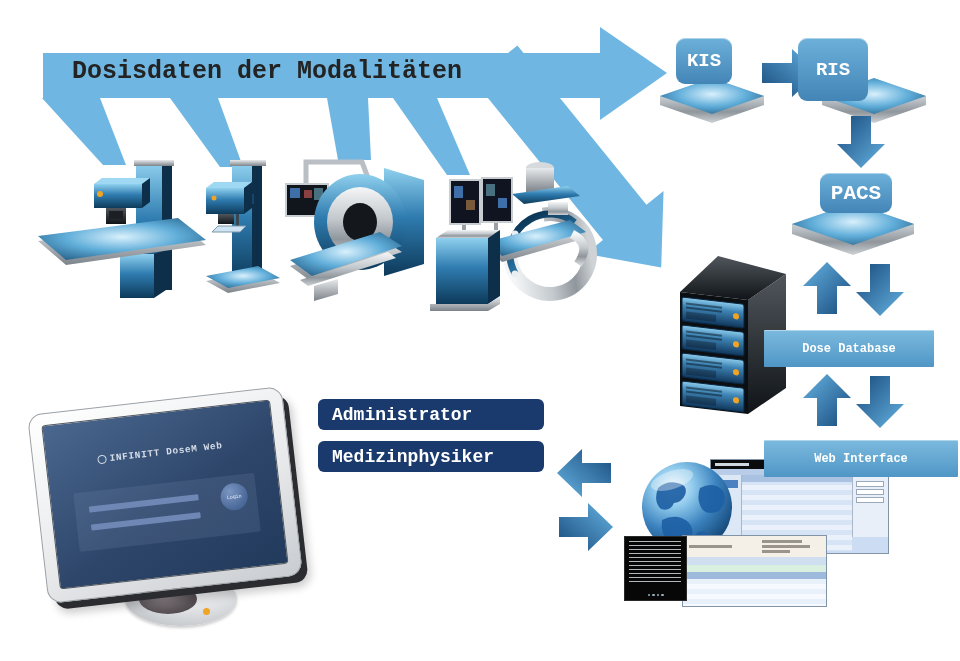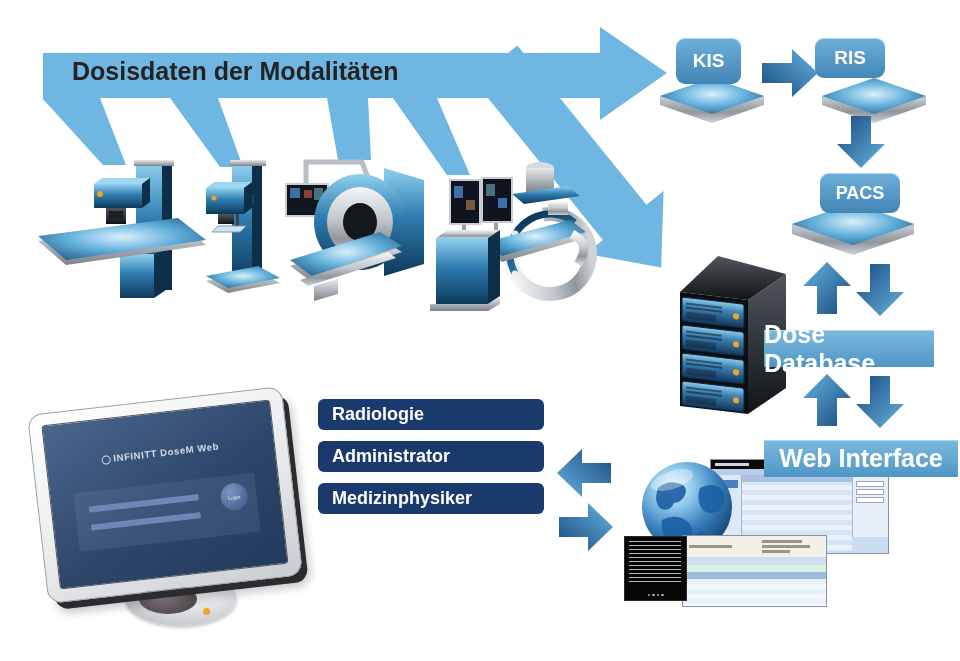--- a/index.html
+++ b/index.html
@@ -1,32 +1,32 @@
 <!DOCTYPE html>
 <html><head>
 <meta charset="utf-8">
 <style>
   html,body{margin:0;padding:0;background:#ffffff;}
   body{font-family:"Liberation Sans", sans-serif;}
-  #canvas{position:relative;width:960px;height:661px;background:#ffffff;overflow:hidden;}
+  #canvas{position:relative;width:960px;height:661px;background:#ffffff;overflow:hidden;font-family:Liberation Mono, monospace;}
   .abs{position:absolute;}
   
   #scene{position:absolute;left:0;top:0;z-index:2;}
   
   .banner-title{left:72px;top:57px;z-index:4;font-size:25px;font-weight:bold;color:#232323;letter-spacing:0px;}
   
   .chip{z-index:4;display:flex;align-items:center;justify-content:center;color:#fff;font-weight:bold;
         background:linear-gradient(180deg,#6cb0da 0%,#4385b6 100%);border-radius:9px;
         box-shadow:inset 0 1px 0 rgba(255,255,255,.45);}
-  .chip.kis{left:676px;top:38px;width:65px;height:46px;font-size:19px;}
-  .chip.ris{left:815px;top:38px;width:70px;height:40px;font-size:19px;}
-  .chip.pacs{left:820px;top:173px;width:80px;height:40px;font-size:18px;}
+  .chip.kis{left:676px;top:38px;width:56px;height:46px;font-size:19px;}
+  .chip.ris{left:798px;top:38px;width:70px;height:63px;font-size:19px;}
+  .chip.pacs{left:820px;top:173px;width:72px;height:40px;font-size:21px;}
   
   .wide-label{z-index:4;display:flex;align-items:center;justify-content:center;color:#fff;font-weight:bold;
-        font-size:25px;background:linear-gradient(180deg,#7cbade 0%,#4f96c6 100%);border-radius:1px;
+        font-size:12px;background:linear-gradient(180deg,#7cbade 0%,#4f96c6 100%);border-radius:1px;
         box-shadow:inset 0 1px 0 rgba(255,255,255,.4);}
   .wide-label.db{left:764px;top:330px;width:170px;height:37px;}
   .wide-label.wi{left:764px;top:440px;width:194px;height:37px;}
   
   #roles{left:318px;top:399px;width:226px;display:flex;flex-direction:column;gap:11px;z-index:4;}
   .role{height:31px;background:#1a3a6e;border-radius:6px;color:#fff;font-weight:bold;font-size:18px;
         display:flex;align-items:center;padding-left:14px;}
   
   #monitor{left:25px;top:392px;width:300px;height:262px;z-index:3;}
   #monitor .base{position:absolute;left:100px;top:180px;width:112px;height:54px;border-radius:50%;
@@ -301,21 +301,20 @@
 
   <div class="abs banner-title">Dosisdaten der Modalitäten</div>
 
   <div class="abs chip kis">KIS</div>
   <div class="abs chip ris">RIS</div>
   <div class="abs chip pacs">PACS</div>
   <div class="abs wide-label db">Dose Database</div>
   <div class="abs wide-label wi">Web Interface</div>
 
   <div id="roles" class="abs">
-    <div class="role">Radiologie</div>
     <div class="role">Administrator</div>
     <div class="role">Medizinphysiker</div>
   </div>
 
   <div id="monitor" class="abs">
     <div class="base">
       <div class="base-hole"></div>
       <div class="base-led"></div>
     </div>
     <div class="frame">

